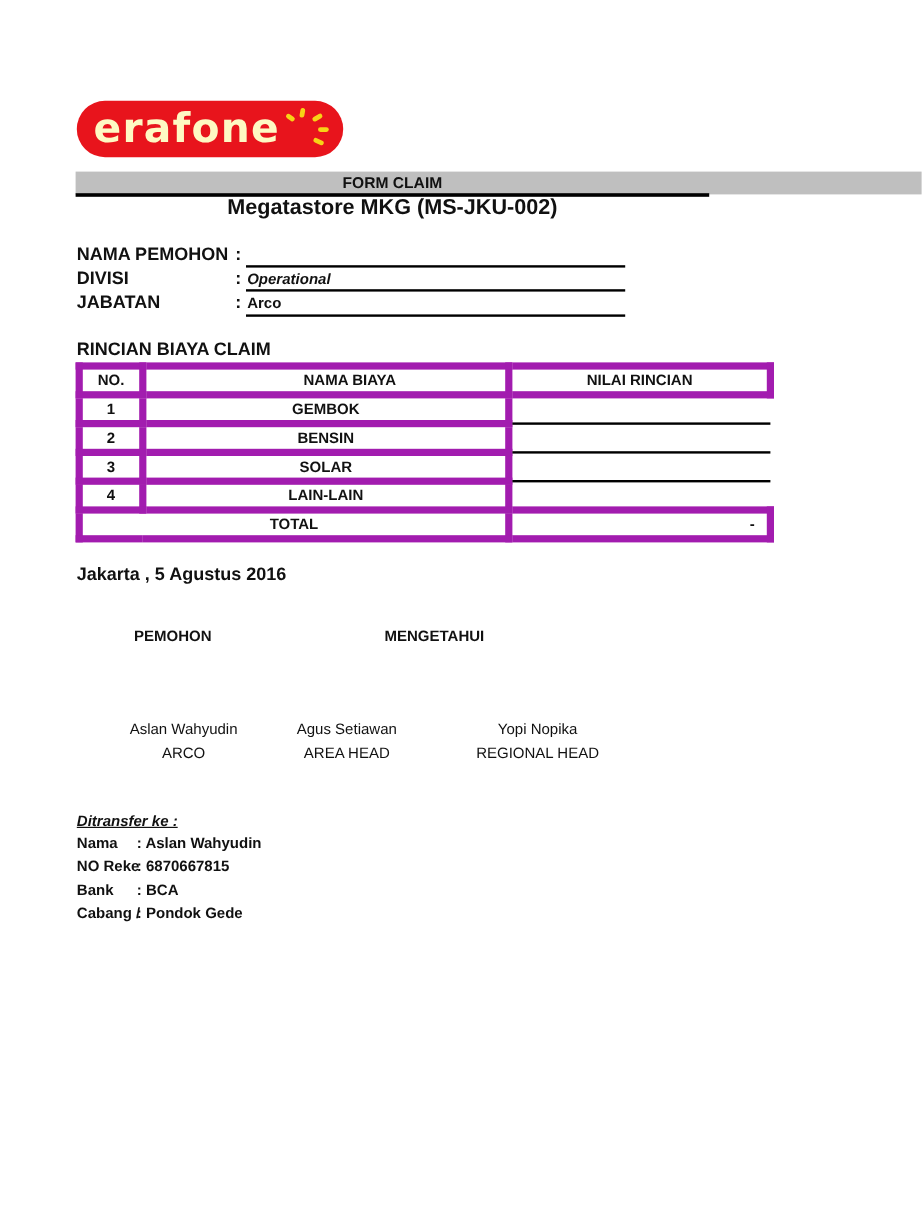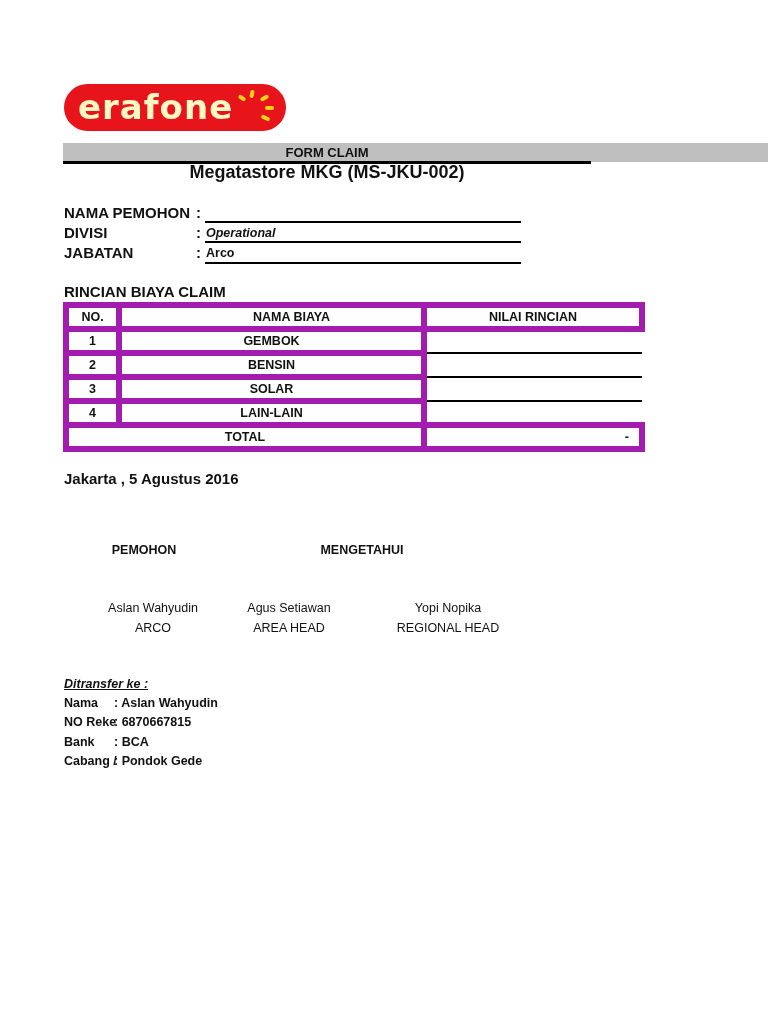--- a/index.html
+++ b/index.html
@@ -19,21 +19,21 @@
     .subtitle { left:63px; top:163px; width:528px; text-align:center; font-size:18px;
                 font-weight:bold; line-height:19px; }
     .lbl { font-size:15px; font-weight:bold; line-height:18px; }
     .val { font-size:12.5px; font-weight:bold; line-height:18px; }
     .uline { height:2px; background:#000; }
     table.claim { position:absolute; left:63px; top:302px; border-collapse:collapse;
                   font-size:12.5px; font-weight:bold; }
     table.claim td { height:18px; padding:0; text-align:center; line-height:18px; }
     .b { border:6px solid #a21caf; }
     .sig { font-size:12.5px; line-height:18px; text-align:center; }
-    .bold { font-weight:bold;margin-top:20px; }
+    .bold { font-weight:bold; }
     .trans { font-size:12.5px; font-weight:bold; line-height:19.5px; }
   </style>
 </head>
 <body>
 
 <div class="abs logo">
   <span class="logo-text">erafone</span>
   <span class="sun" style="left:174px;top:12px;width:8px;height:4px;transform:rotate(35deg);"></span>
   <span class="sun" style="left:186px;top:6px;width:4px;height:8px;transform:rotate(10deg);"></span>
   <span class="sun" style="left:196px;top:12px;width:9px;height:4px;transform:rotate(-30deg);"></span>

